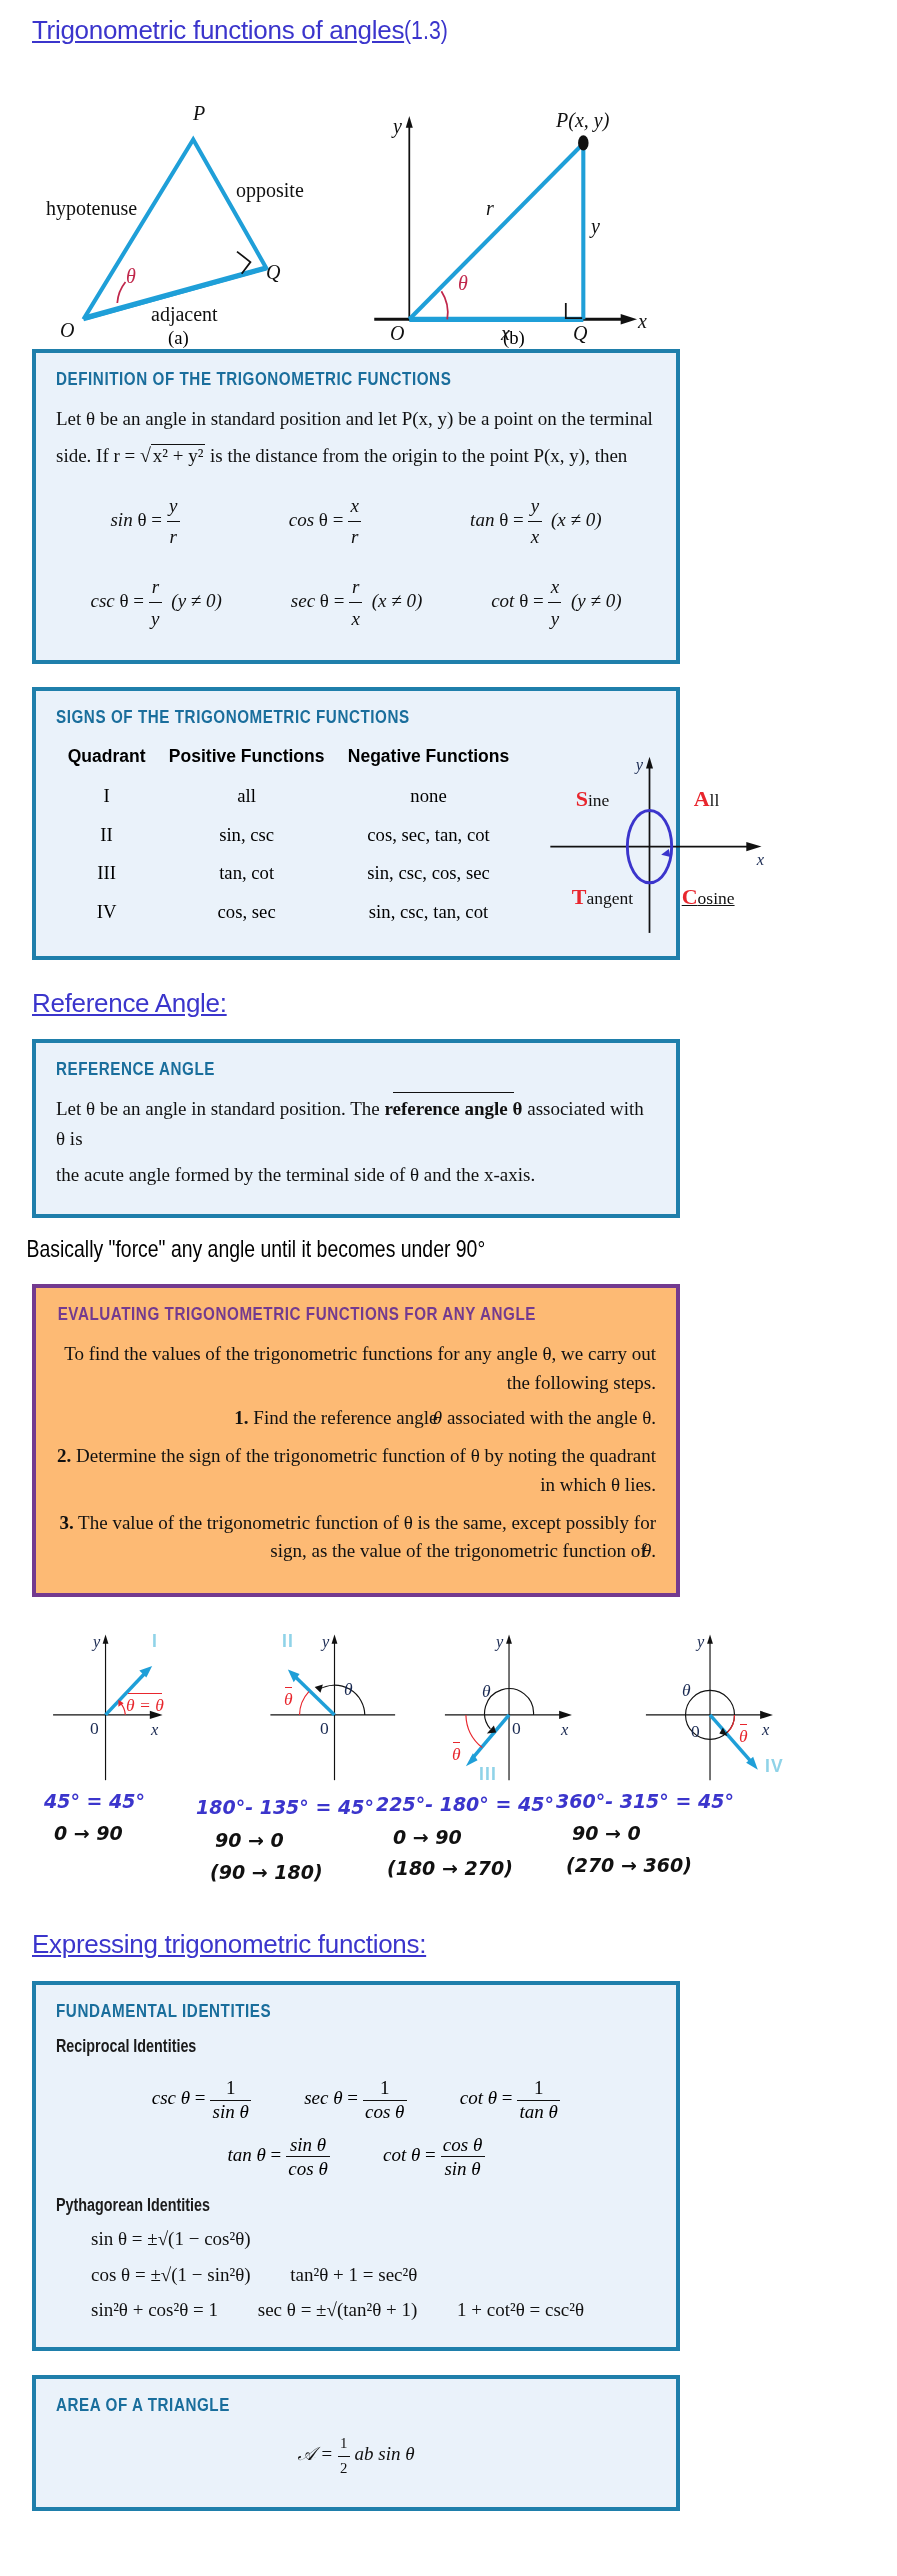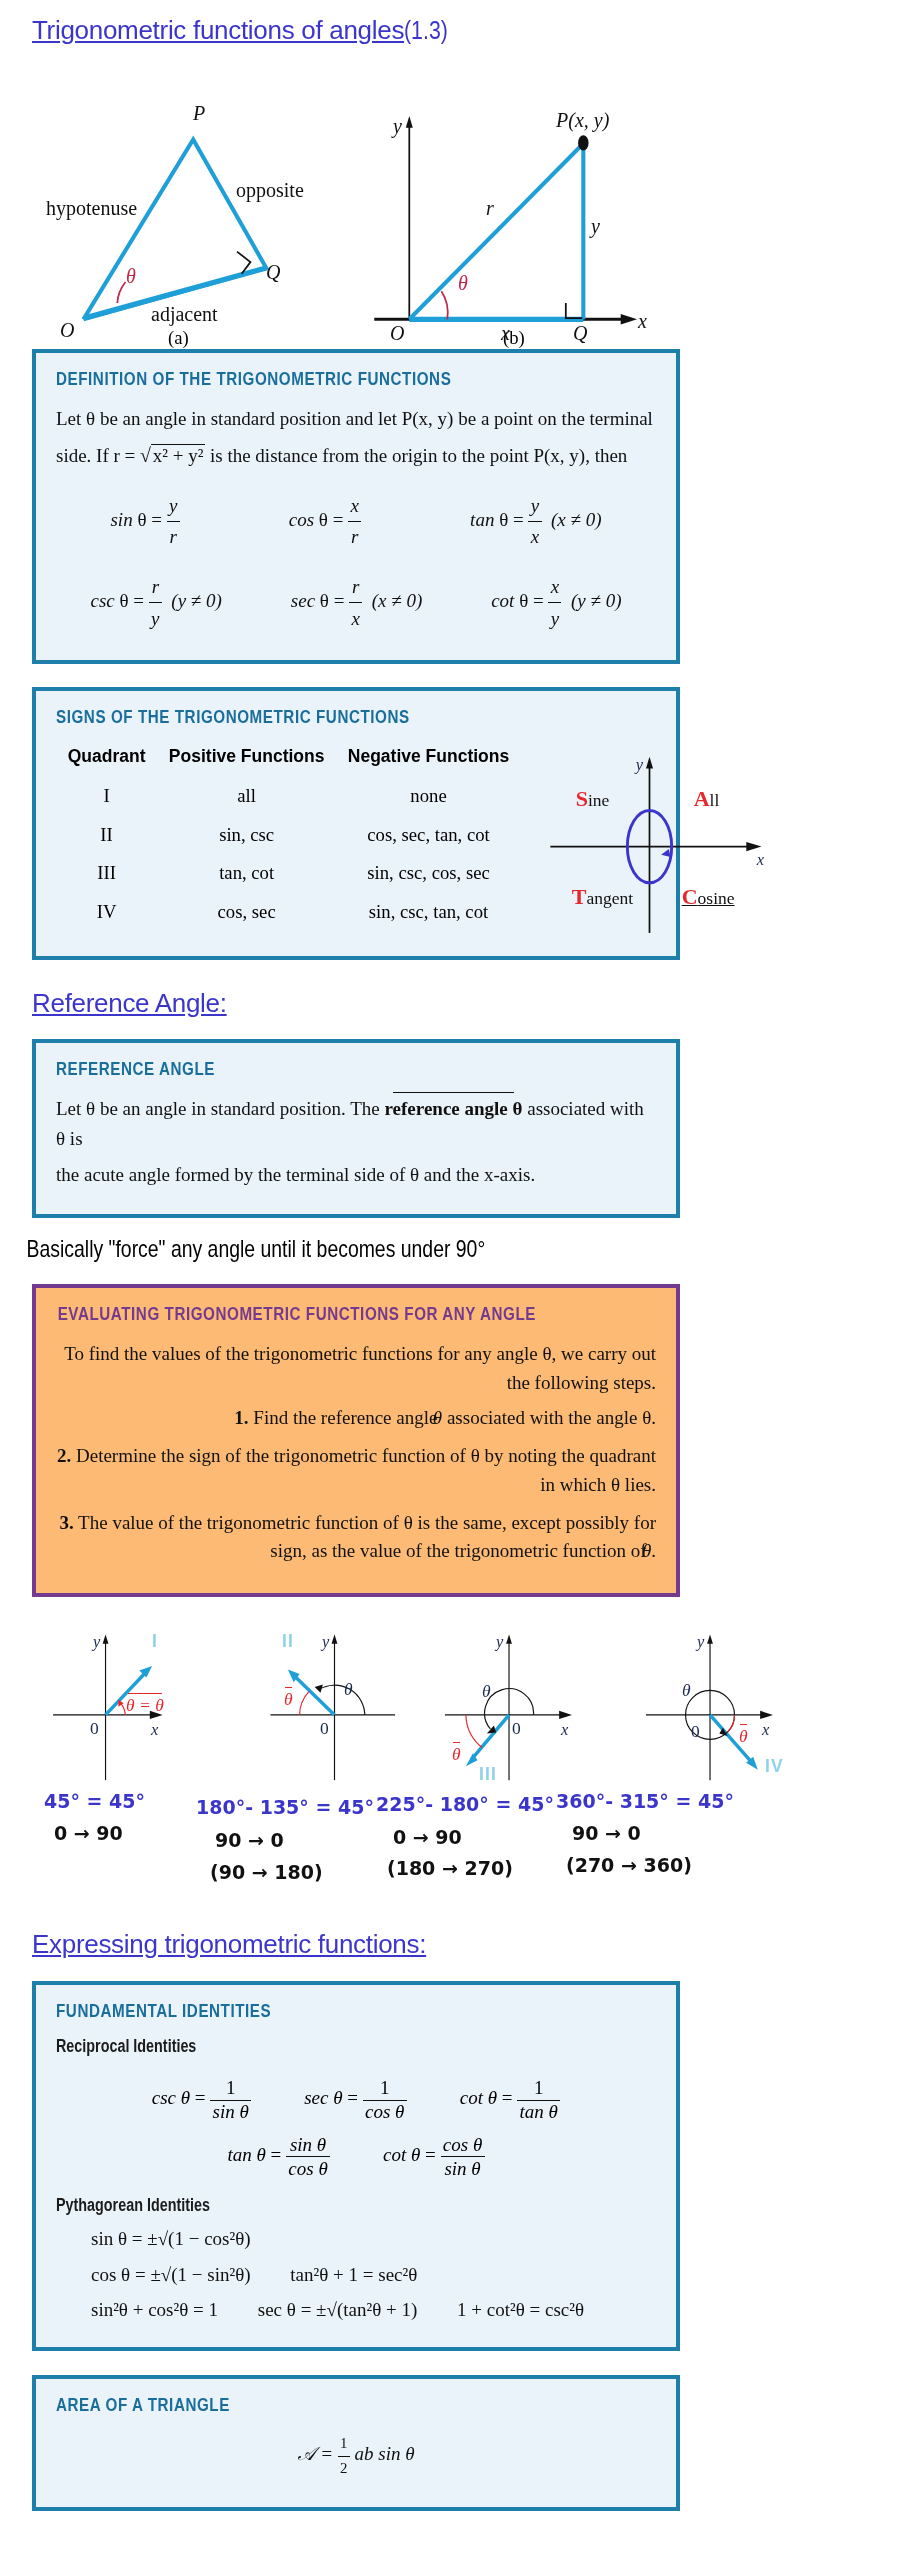--- a/index.html
+++ b/index.html
@@ -162,21 +162,21 @@
            font-size: 17.5px; color: #1a2a52; }
   .qtheta { position: absolute; font-family: "Liberation Serif", serif;
             font-style: italic; font-size: 17.5px; }
   .qtheta.red { color: #e8262d; }
   .qtheta.blk { color: #1a2a52; }
 
   
   .handrow { position: relative; width: 898px; height: 134px; }
   .hand {
     position: absolute; font-family: "DejaVu Sans", sans-serif;
-    font-weight: bold; font-size: 19px; white-space: nowrap;
+    font-weight: bold; font-size: 19px; white-space: nowrap; font-style: italic;
   }
   .hand.blue { color: #3b35cc; }
   .hand.black { color: #111; margin-left: 12px; }
 </style>
 </head>
 <body>
 
 <div class="page">
 
   <div class="heading-row">

